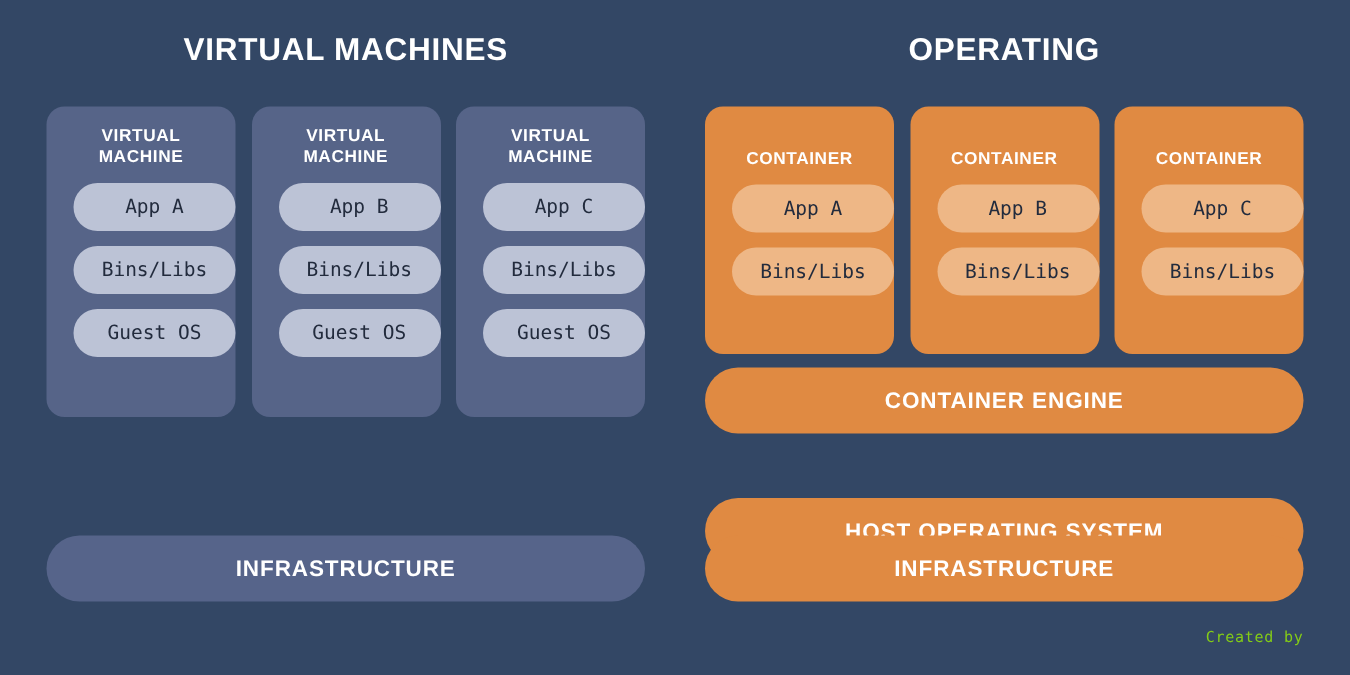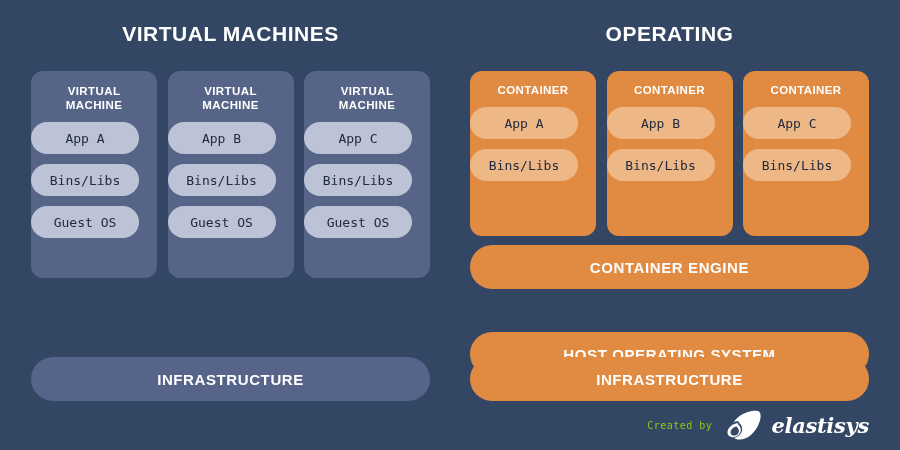--- a/index.html
+++ b/index.html
@@ -60,39 +60,39 @@
     align-items: center;
   }
   .card.vm {
     background: #566488;
     height: 207px;
     padding-top: 13px;
   }
   .card.ct {
     background: #e08a42;
     height: 165px;
-    padding-top: 12px;
+    padding-top: 28px;
   }
 
   .card-label {
     font-weight: bold;
     font-size: 11.5px;
     letter-spacing: 0.4px;
     color: #ffffff;
     text-align: center;
     line-height: 1.22;
     text-transform: uppercase;
   }
 
   .pill-stack {
     margin-top: 10px;
     width: 100%;
     display: flex;
     flex-direction: column;
-    align-items: flex-start;
+    align-items: flex-end;
     gap: 10px;
   }
   .pill {
     width: 108px;
     height: 32px;
     border-radius: 16px;
     display: flex;
     align-items: center;
     justify-content: center;
     font-family: "DejaVu Sans Mono", monospace;
@@ -247,24 +247,15 @@
 
     </div>
 
     <div class="bar ct" id="ct-bar-0">CONTAINER ENGINE</div>
     <div class="bar ct" id="ct-bar-1">HOST OPERATING SYSTEM</div>
     <div class="bar ct" id="ct-bar-2">INFRASTRUCTURE</div>
   </div>
 
   <div id="credit">
     <span id="credit-text">Created by</span>
-    <span id="brand-lockup">
-      <svg id="brand-mark" width="40" height="32" viewBox="0 0 40 32">
-        <path d="M33.8 2.0 C28.0 1.2 19.5 3.6 13.8 8.6 C7.8 13.9 5.2 21.6 8.4 26.9 C10.6 30.5 15.6 31.6 21.0 29.6 C29.0 26.6 35.6 17.2 36.6 8.0 C36.9 5.0 36.0 2.3 33.8 2.0 Z" fill="#ffffff"></path>
-        <path d="M14.6 12.2 C10.0 12.0 5.2 14.6 2.8 18.6 C0.6 22.4 1.4 26.6 4.8 28.4 C8.4 30.3 13.6 28.8 16.4 25.1 C19.0 21.6 18.6 17.1 15.8 14.4 C15.4 14.0 15.0 13.6 14.6 13.2 Z" fill="#334765"></path>
-        <path d="M14.0 14.2 C10.2 14.2 6.3 16.6 4.4 19.9 C2.7 22.9 3.4 26.2 6.1 27.6 C9.0 29.1 13.2 27.8 15.4 24.8 C17.5 22.0 17.2 18.4 14.9 16.2 C14.6 15.9 14.3 15.7 14.0 15.4 Z" fill="#ffffff"></path>
-        <path d="M13.2 17.6 C10.8 17.7 8.3 19.2 7.1 21.3 C6.0 23.2 6.5 25.3 8.2 26.2 C10.1 27.2 12.7 26.3 14.1 24.4 C15.4 22.6 15.2 20.3 13.7 18.9 C13.5 18.7 13.4 18.6 13.2 18.4 Z" fill="#334765"></path>
-      </svg>
-      <span id="brand-name">elastisys</span>
-    </span>
   </div>
 
 </div>
 
 </body></html>

